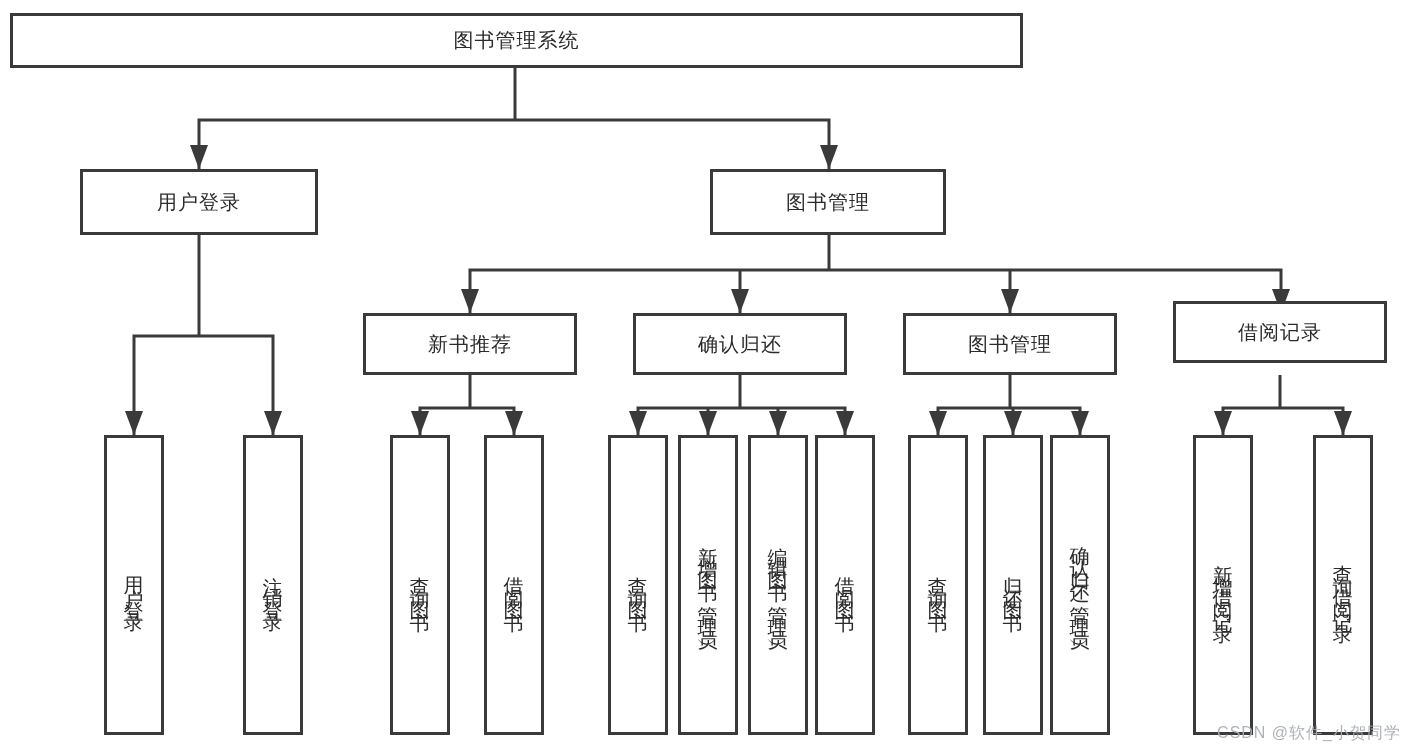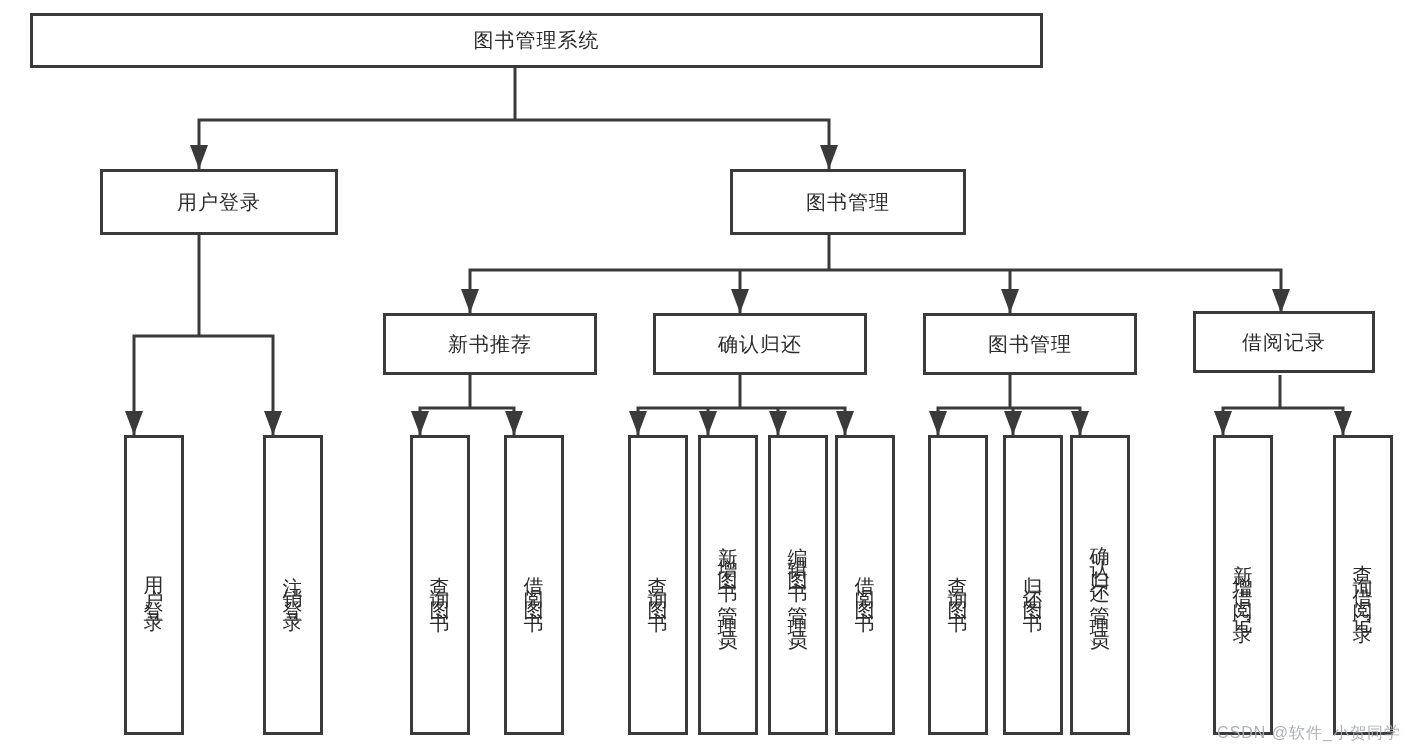--- a/index.html
+++ b/index.html
@@ -18,21 +18,20 @@
   #canvas{position:absolute;inset:0;width:1405px;height:747px;}
   svg.wires{position:absolute;left:0;top:0;z-index:1;}
   svg.wires path{stroke:var(--line);stroke-width:3;fill:none;}
   svg.wires polygon{fill:var(--line);stroke:none;}
   .node{
     position:absolute;z-index:2;
     background:var(--box-fill);
     border:3px solid var(--line);
     display:flex;align-items:center;justify-content:center;
     text-align:center;
-    margin-left:20px;
   }
   .hnode span{
     font-size:20px;letter-spacing:1px;font-weight:500;color:var(--text);
     white-space:nowrap;
   }
   .vnode span{
     writing-mode:vertical-rl;
     font-size:20px;font-weight:500;color:var(--text);
     letter-spacing:12px;
     line-height:1;
@@ -116,21 +115,21 @@
 
   <div class="node hnode" style="left:363px;top:313px;width:214px;height:62px;">
     <span>新书推荐</span>
   </div>
   <div class="node hnode" style="left:633px;top:313px;width:214px;height:62px;">
     <span>确认归还</span>
   </div>
   <div class="node hnode" style="left:903px;top:313px;width:214px;height:62px;">
     <span>图书管理</span>
   </div>
-  <div class="node hnode" style="left:1173px;top:311px;width:182px;height:62px;">
+  <div class="node hnode" style="left:1173px;top:301px;width:214px;height:62px;">
     <span>借阅记录</span>
   </div>
 
   <div class="node vnode" style="left:104px;top:435px;width:60px;height:300px;">
     <span>用户登录</span>
   </div>
   <div class="node vnode" style="left:243px;top:435px;width:60px;height:300px;">
     <span>注销登录</span>
   </div>
 

